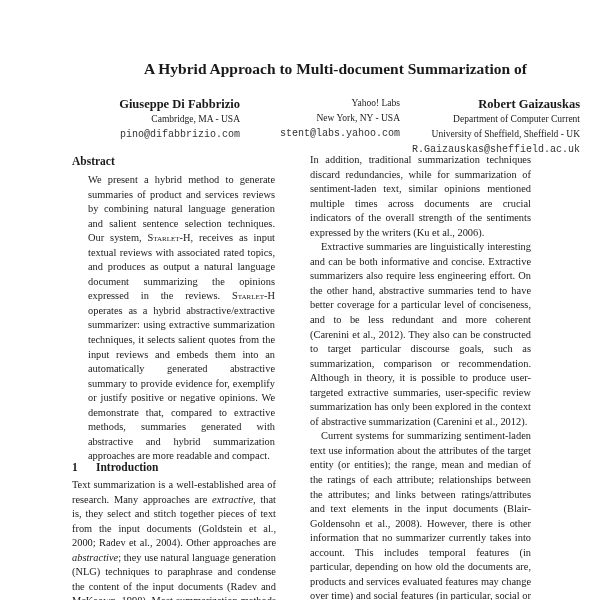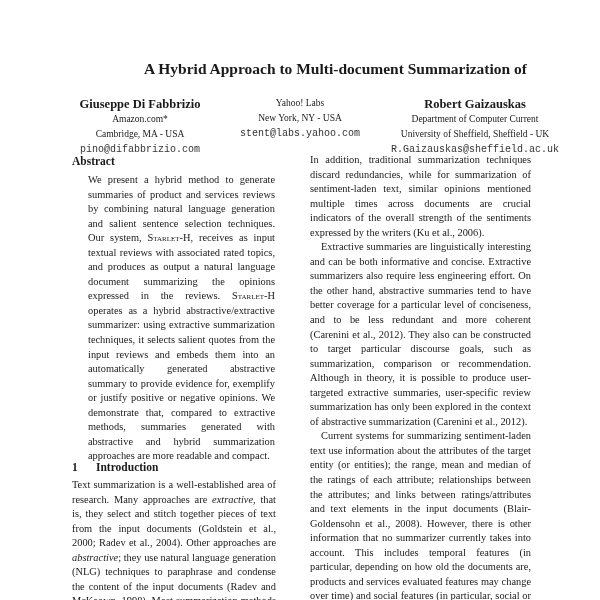--- a/index.html
+++ b/index.html
@@ -1,20 +1,20 @@
 <!DOCTYPE html>
 <html><head>
 <meta charset="utf-8">
 <style>
   html, body { margin:0; padding:0; background:#ffffff; }
   body { width:600px; height:600px; overflow:hidden; position:relative;
          font-family:"Liberation Serif","DejaVu Serif",serif; color:#1a1a1a; }
   .title { position:absolute; left:0; width:527px; top:60px; text-align:right;
            font-weight:bold; font-size:15.5px; line-height:18px; }
-  .author { position:absolute; top:96px; text-align:center; width:200px; }
+  .author { position:absolute; top:96px; text-align:right; width:200px; }
   .author .name { font-weight:bold; font-size:12.5px; line-height:16px; }
   .author .aff { font-size:9.5px; line-height:15px; }
   .author .email { font-family:"Liberation Mono","DejaVu Sans Mono",monospace; font-size:10px; line-height:15px; color:#333; }
   .abs-head { position:absolute; left:72px; width:203px; top:155px; text-align:left;
               font-weight:bold; font-size:11.5px; }
   .col { position:absolute; font-size:10.4px; line-height:14.55px; text-align:justify; }
   .col p { margin:0; }
   .abstract { left:88px; width:187px; top:173px; }
   .section { position:absolute; left:72px; top:461px; font-weight:bold; font-size:11.5px; }
   .section .num { display:inline-block; width:24px; }
@@ -26,21 +26,20 @@
 </style>
 </head>
 <body>
 
 <div class="title">
   <div>A Hybrid Approach to Multi-document Summarization of</div>
 </div>
 
 <div class="author" style="left:40px;">
   <div class="name">Giuseppe Di Fabbrizio</div>
-  <div class="aff">Amazon.com*</div>
   <div class="aff">Cambridge, MA - USA</div>
   <div class="email">pino@difabbrizio.com</div>
 </div>
 <div class="author" style="left:200px;">
   <div class="aff">Yahoo! Labs</div>
   <div class="aff">New York, NY - USA</div>
   <div class="email">stent@labs.yahoo.com</div>
 </div>
 <div class="author" style="left:370px; width:210px;">
   <div class="name">Robert Gaizauskas</div>

